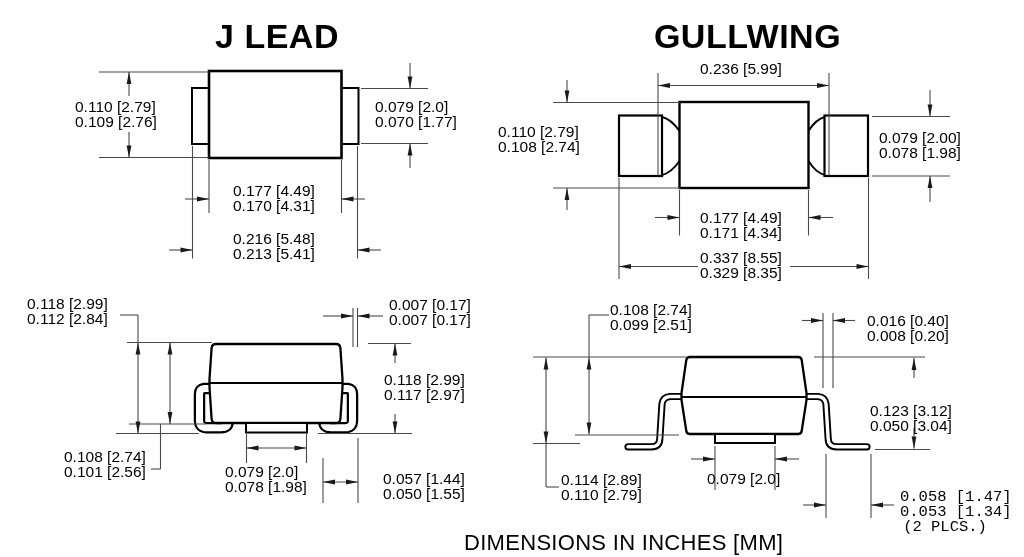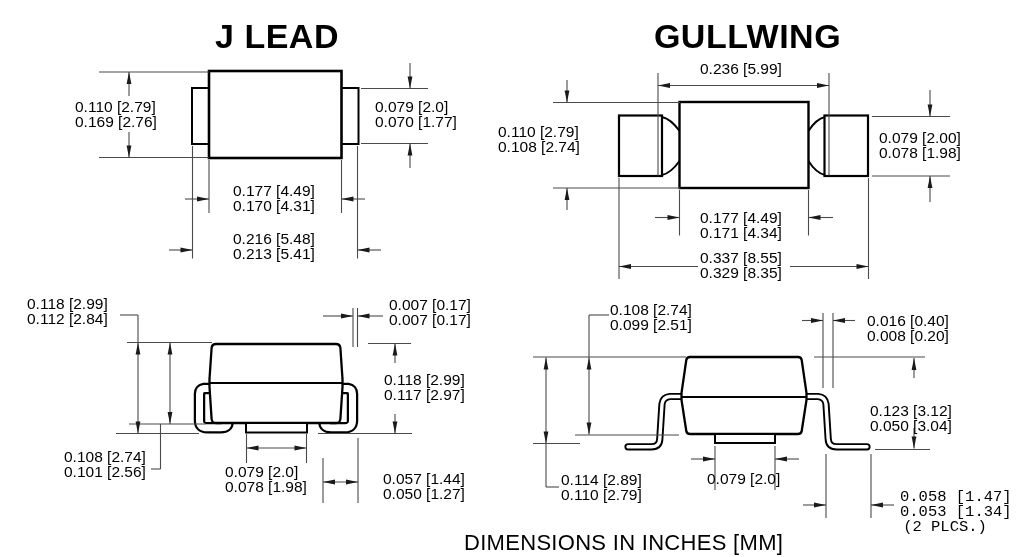--- a/index.html
+++ b/index.html
@@ -179,21 +179,21 @@
         <polygon points="826,505 814,502.6 814,507.4" fill="#1a1a1a"></polygon>
         <polygon points="871,505 883,502.6 883,507.4" fill="#1a1a1a"></polygon>
       </g>
   </svg>
 
   <div class="title" style="left:212px;top:19px;width:130px;">J LEAD</div>
   <div class="title" style="left:645px;top:19px;width:205px;">GULLWING</div>
 
   <div class="dim" style="left:75px;top:99px;">
     <div>0.110 [2.79]</div>
-    <div>0.169 [2.76]</div>
+    <div>0.109 [2.76]</div>
   </div>
   <div class="dim" style="left:375px;top:99px;">
     <div>0.079 [2.0]</div>
     <div>0.070 [1.77]</div>
   </div>
   <div class="dim" style="left:233px;top:183px;">
     <div>0.177 [4.49]</div>
     <div>0.170 [4.31]</div>
   </div>
   <div class="dim" style="left:233px;top:231px;">
@@ -216,21 +216,21 @@
   <div class="dim" style="left:64px;top:449px;">
     <div>0.108 [2.74]</div>
     <div>0.101 [2.56]</div>
   </div>
   <div class="dim" style="left:225px;top:464px;">
     <div>0.079 [2.0]</div>
     <div>0.078 [1.98]</div>
   </div>
   <div class="dim" style="left:383px;top:471px;">
     <div>0.057 [1.44]</div>
-    <div>0.050 [1.27]</div>
+    <div>0.050 [1.55]</div>
   </div>
 
   <div class="dim" style="left:700px;top:61px;text-align:center;">
     <div>0.236 [5.99]</div>
   </div>
   <div class="dim" style="left:498px;top:124px;">
     <div>0.110 [2.79]</div>
     <div>0.108 [2.74]</div>
   </div>
   <div class="dim" style="left:879px;top:130px;text-align:right;">

